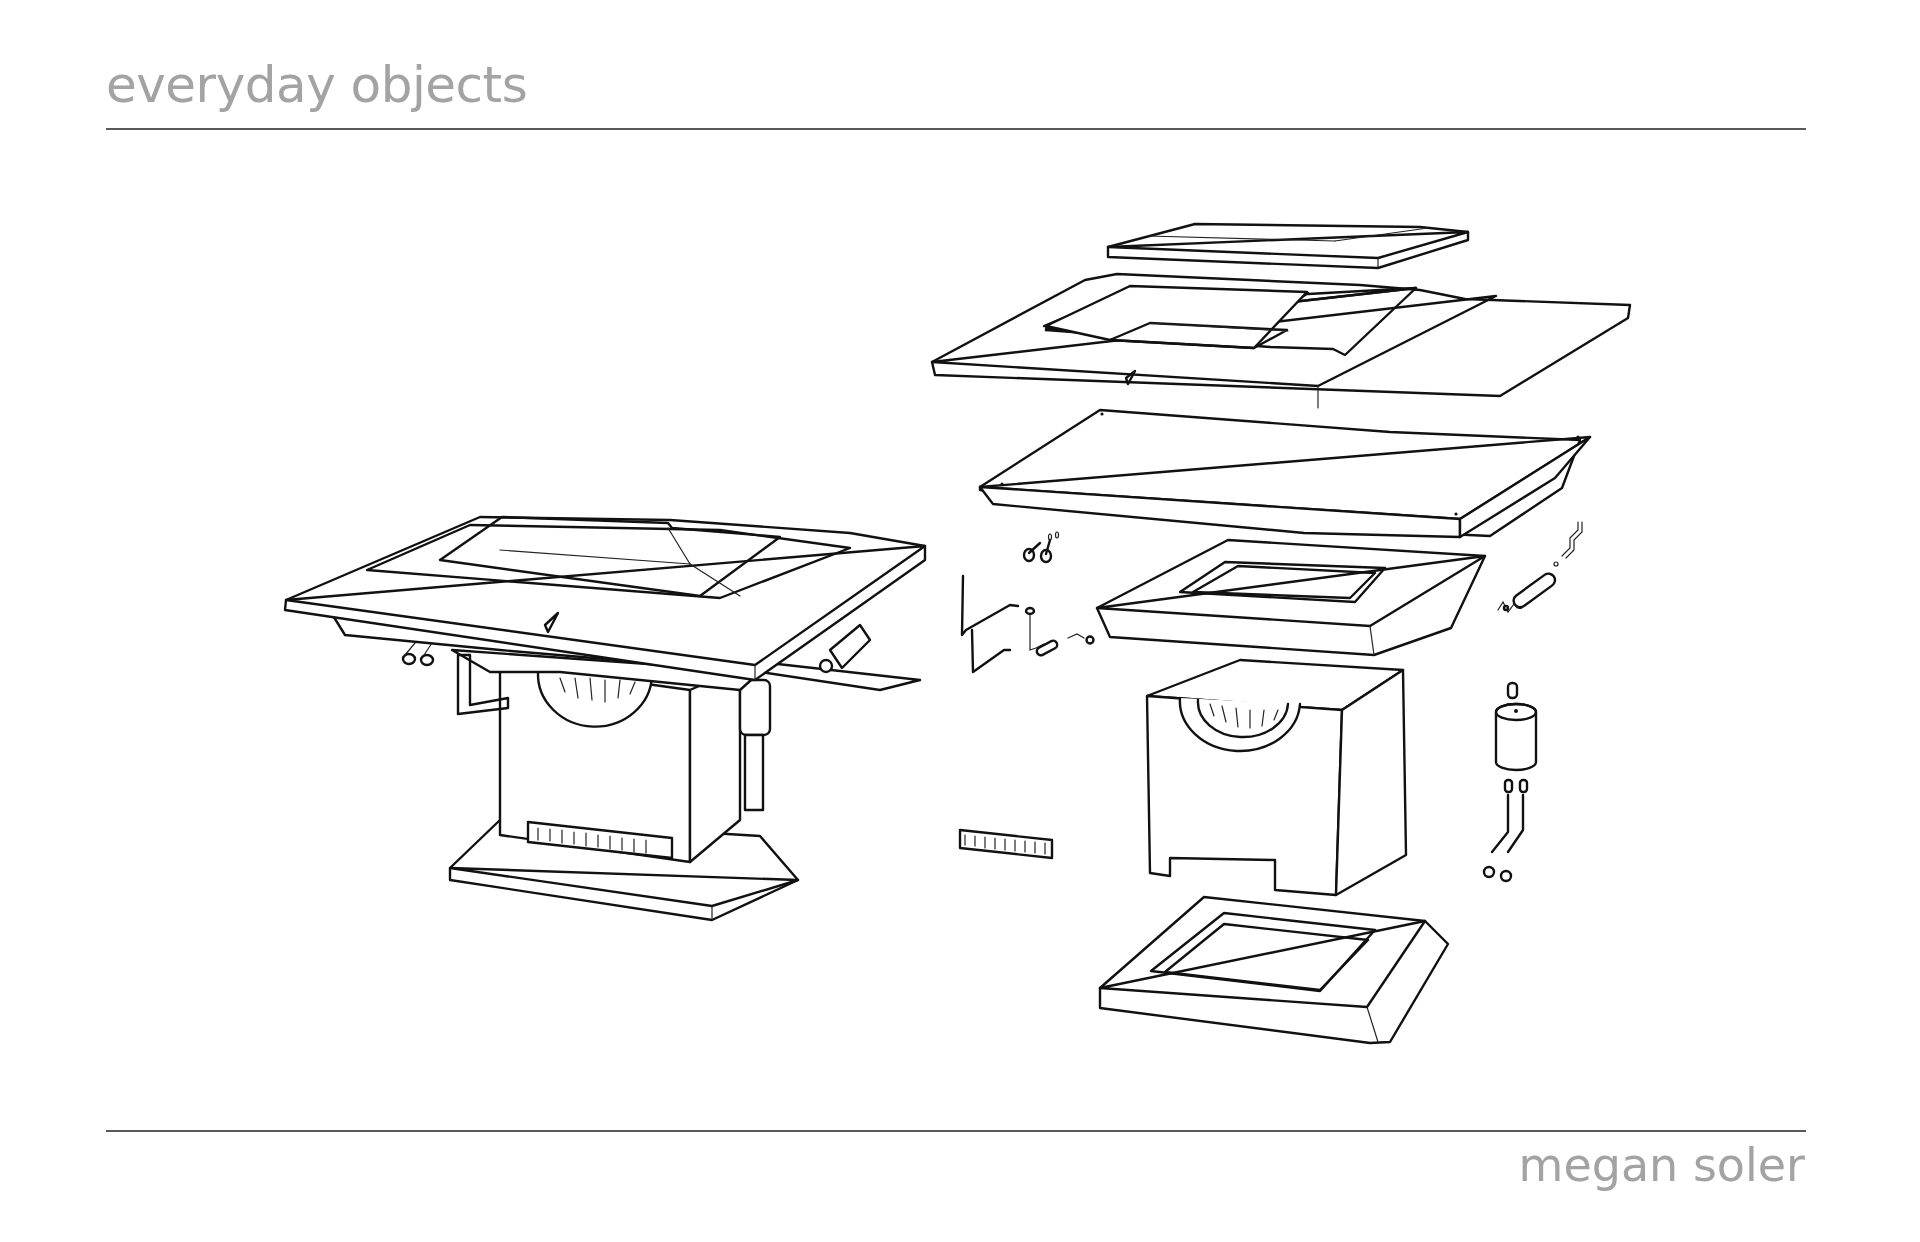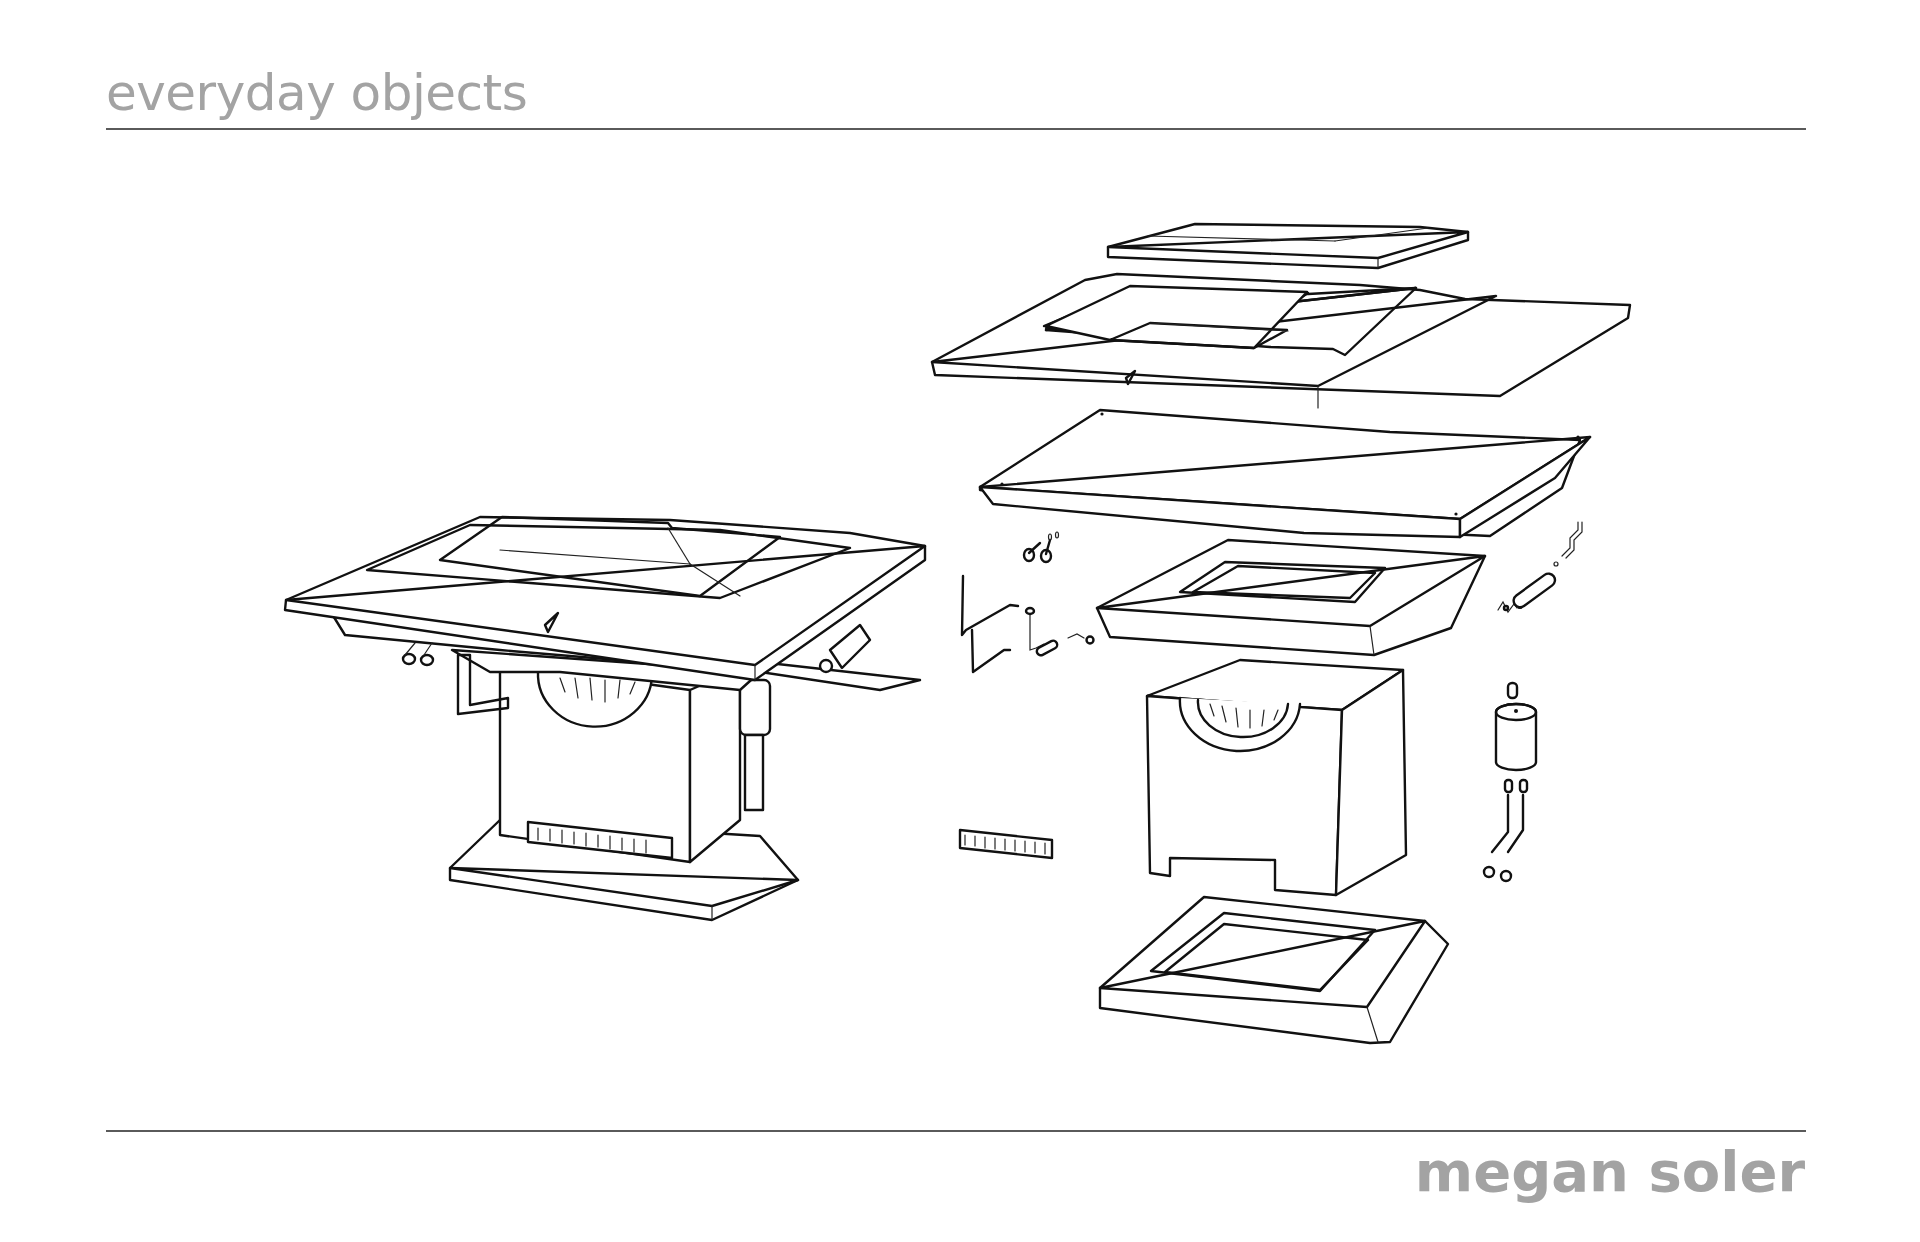--- a/index.html
+++ b/index.html
@@ -1,21 +1,21 @@
 <!DOCTYPE html>
 <html><head>
   <meta charset="utf-8">
   <style>
     html, body { margin: 0; padding: 0; background: #ffffff; }
     body { width: 1920px; height: 1242px; position: relative; overflow: hidden; font-family: "DejaVu Sans", "Liberation Sans", sans-serif; }
-    .title { position: absolute; left: 106px; top: 68px; font-size: 50px; color: #a3a3a3; letter-spacing: -0.5px; font-weight: 500; line-height: 1; }
+    .title { position: absolute; left: 106px; top: 60px; font-size: 50px; color: #a3a3a3; letter-spacing: -0.5px; font-weight: 500; line-height: 1; }
     .rule { position: absolute; left: 106px; width: 1700px; height: 2px; background: #5a5a5a; }
     .rule.top { top: 128px; }
     .rule.bottom { top: 1130px; }
-    .author { position: absolute; right: 115px; top: 1138px; font-size: 56px; color: #a3a3a3; font-weight: 700; line-height: 1.2; }
+    .author { position: absolute; right: 115px; top: 1138px; font-size: 46px; color: #a3a3a3; font-weight: 400; line-height: 1.2; }
     svg.art { position: absolute; left: 0; top: 0; }
     svg.art * { vector-effect: non-scaling-stroke; }
     .ln { fill: #fff; stroke: #111; stroke-width: 2.4; stroke-linejoin: round; stroke-linecap: round; }
     .th { fill: none; stroke: #222; stroke-width: 1.2; stroke-linecap: round; }
     .nf { fill: none; stroke: #111; stroke-width: 2.4; stroke-linejoin: round; stroke-linecap: round; }
   </style>
 </head>
 <body>
 
 <div class="title">everyday objects</div>

